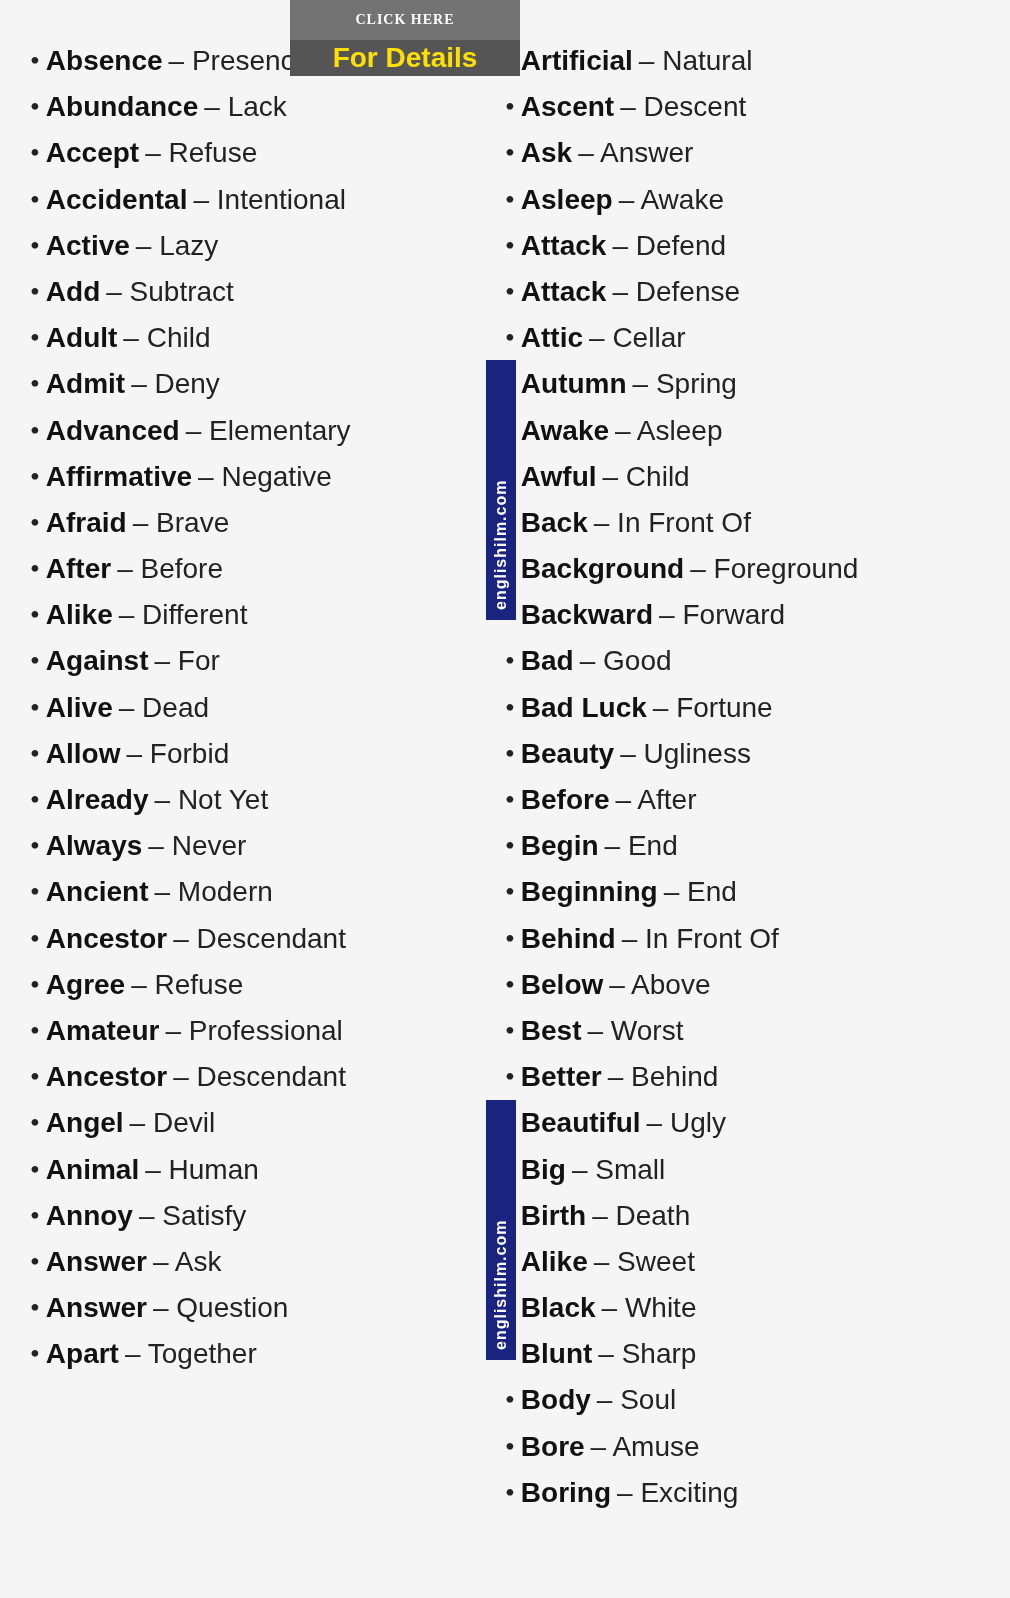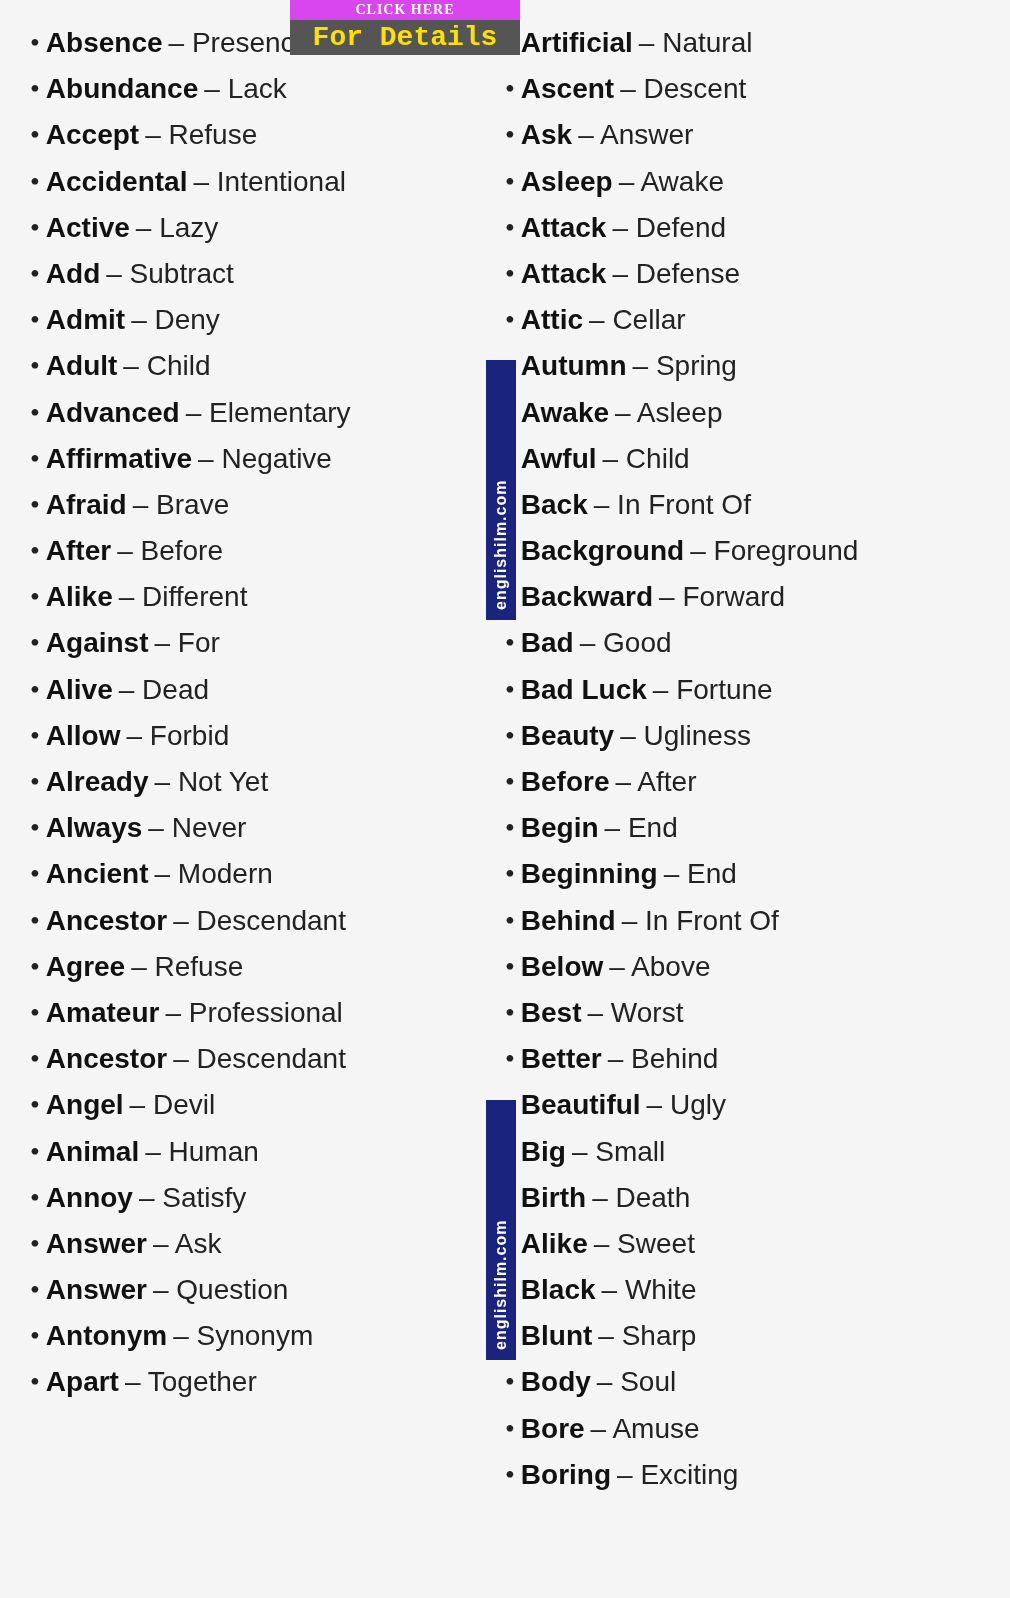--- a/index.html
+++ b/index.html
@@ -21,20 +21,21 @@
       width: 1010px;
       min-height: 1598px;
       padding: 20px 30px 40px 30px;
       position: relative;
     }
 
     .columns-wrapper {
       display: flex;
       gap: 0;
       position: relative;
+      margin-top: 18px;
     }
 
     .column {
       flex: 1;
       list-style: none;
     }
 
     .column li {
       font-size: 28px;
       line-height: 1.65;
@@ -70,34 +71,34 @@
       left: 290px;
       z-index: 10;
       text-align: center;
       width: 230px;
     }
 
     .click-here-text {
       font-size: 14px;
       font-weight: bold;
       color: white;
-      background-color: #d946ef;
+      background-color: #737373;
       display: block;
-      padding: 2px 8px;
+      padding: 12px 8px;
       letter-spacing: 1px;
     }
 
     .for-details-text {
       font-size: 28px;
       font-weight: 900;
       color: #FFE000;
       background-color: #555;
       display: block;
       padding: 2px 8px;
-      font-family: Liberation Mono, monospace;
+      font-family: Liberation Sans, sans-serif;
     }
 
     
     .side-badge {
       position: absolute;
       writing-mode: vertical-rl;
       text-orientation: mixed;
       transform: rotate(180deg);
       background-color: #1a237e;
       color: white;
@@ -156,28 +157,28 @@
         </li>
         <li>
           <span class="word-bold">Active</span>
           <span class="word-normal">– Lazy</span>
         </li>
         <li>
           <span class="word-bold">Add</span>
           <span class="word-normal">– Subtract</span>
         </li>
         <li>
+          <span class="word-bold">Adult</span>
+          <span class="word-normal">– Child</span>
+        </li>
+        <li>
           <span class="word-bold">Admit</span>
           <span class="word-normal">– Deny</span>
         </li>
         <li>
-          <span class="word-bold">Adult</span>
-          <span class="word-normal">– Child</span>
-        </li>
-        <li>
           <span class="word-bold">Advanced</span>
           <span class="word-normal">– Elementary</span>
         </li>
         <li>
           <span class="word-bold">Affirmative</span>
           <span class="word-normal">– Negative</span>
         </li>
         <li>
           <span class="word-bold">Afraid</span>
           <span class="word-normal">– Brave</span>
@@ -242,24 +243,20 @@
           <span class="word-bold">Annoy</span>
           <span class="word-normal">– Satisfy</span>
         </li>
         <li>
           <span class="word-bold">Answer</span>
           <span class="word-normal">– Ask</span>
         </li>
         <li>
           <span class="word-bold">Answer</span>
           <span class="word-normal">– Question</span>
-        </li>
-        <li>
-          <span class="word-bold">Antonym</span>
-          <span class="word-normal">– Synonym</span>
         </li>
         <li>
           <span class="word-bold">Apart</span>
           <span class="word-normal">– Together</span>
         </li>
       </ul>
 
     <ul class="column" id="right-col">
         <li>
           <span class="word-bold">Artificial</span>

